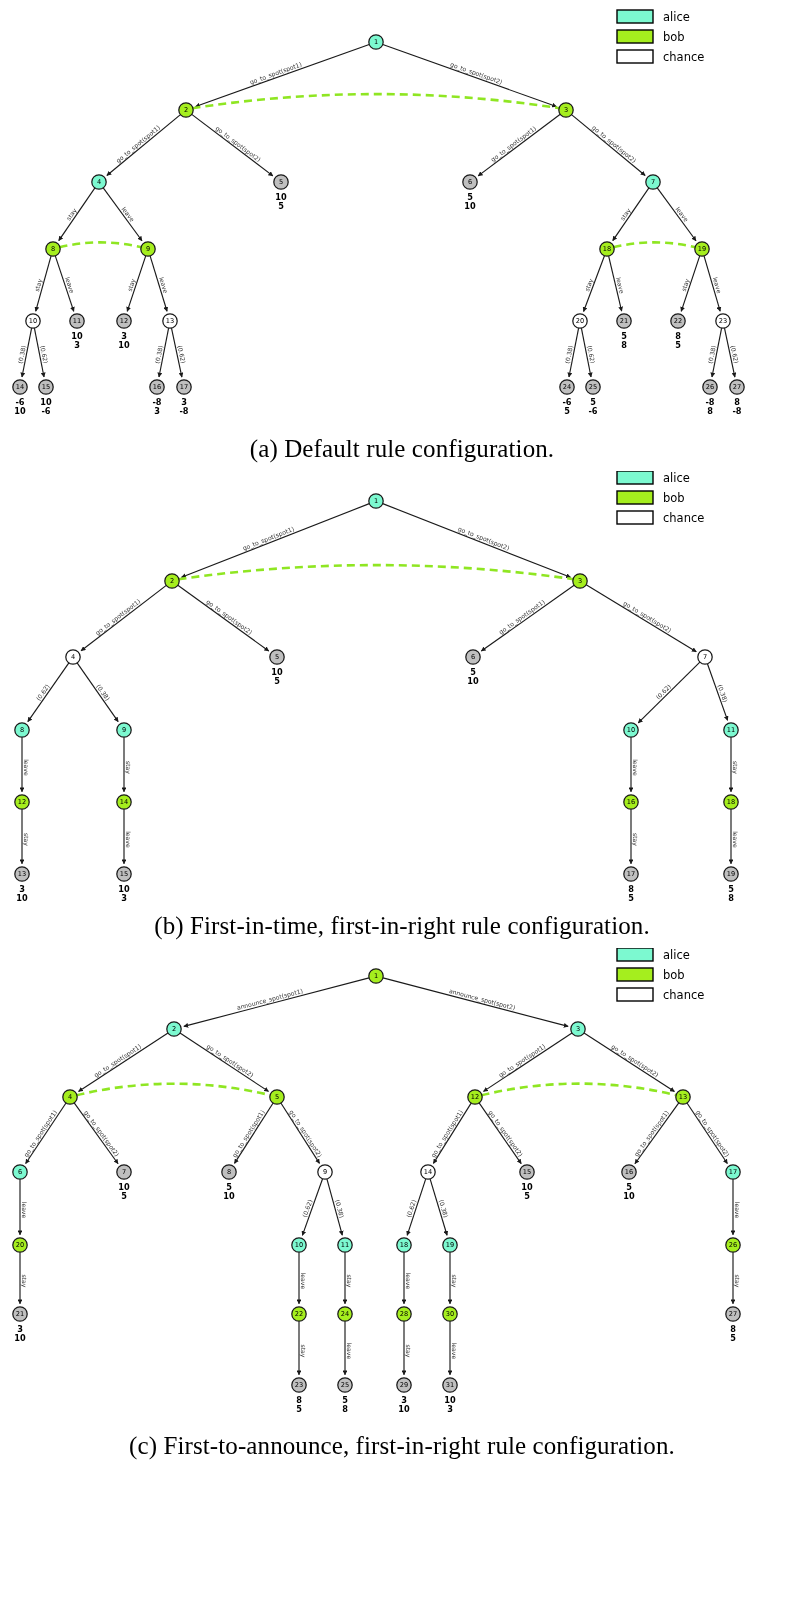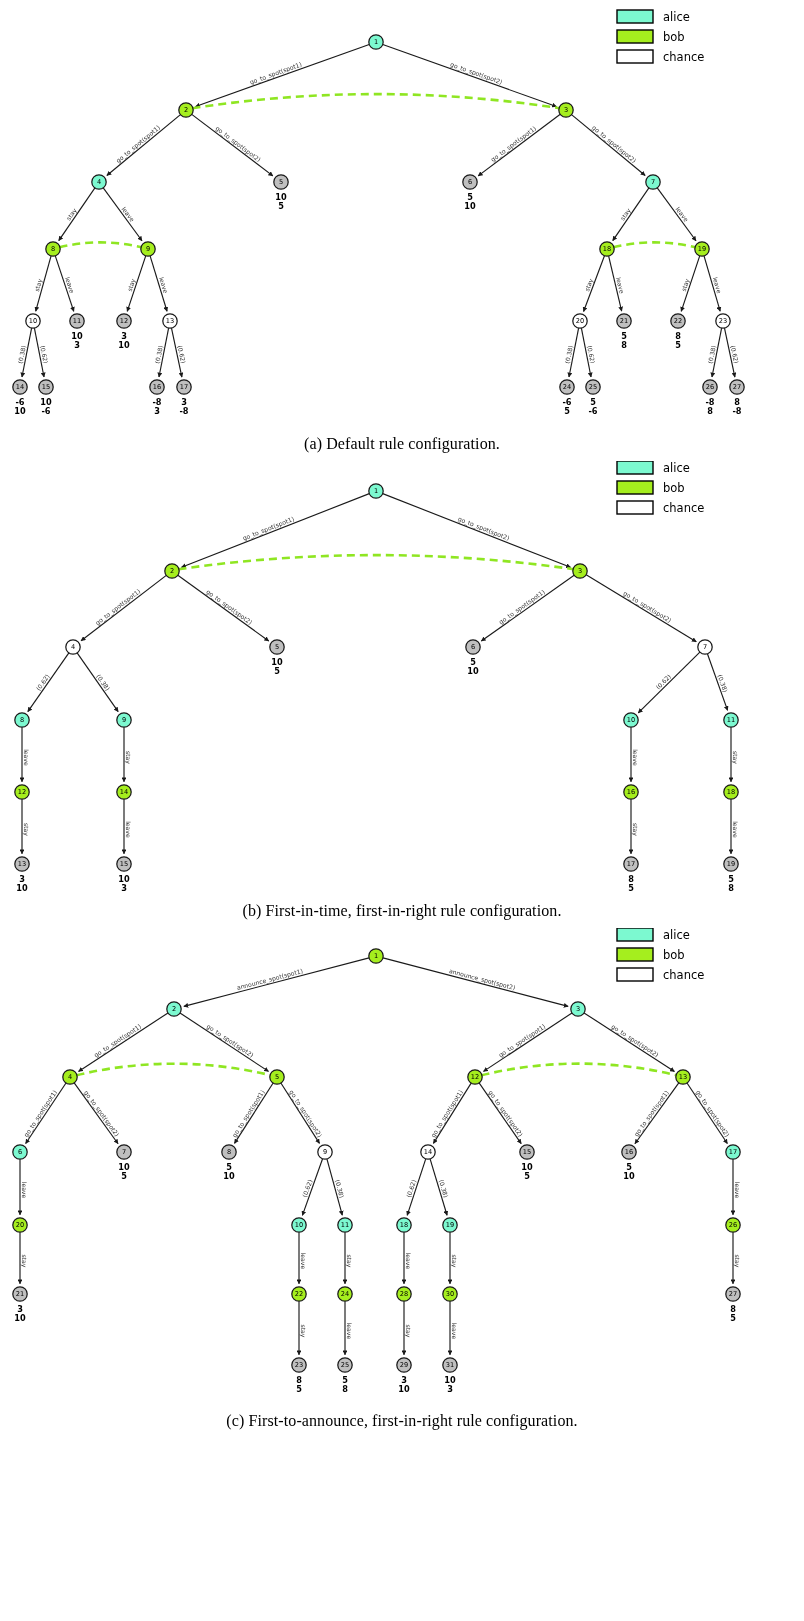--- a/index.html
+++ b/index.html
@@ -3,21 +3,21 @@
 <meta charset="utf-8">
 <style>
   html,body{margin:0;padding:0;background:#fff;}
   body{width:804px;height:1621px;font-family:"Liberation Serif",serif;overflow:hidden;}
   .figure{position:relative;width:804px;}
   .tree-wrap{position:relative;width:804px;}
   svg{display:block;}
   .caption{
     text-align:center;
     font-family:"Liberation Serif",serif;
-    font-size:16px;
+    font-size:25px;
     color:#000;
     letter-spacing:.1px;
   }
   .caption .it{}
   text{font-family:"DejaVu Sans",sans-serif;}
   .edgelbl{font-size:6.1px;fill:#333;}
   .nodenum{font-size:6.6px;fill:#000;text-anchor:middle;}
   .payoff{font-size:8.2px;font-weight:bold;fill:#000;text-anchor:middle;}
   .legend-text{font-size:11.5px;fill:#000;font-family:"DejaVu Sans",sans-serif;}
 </style>

